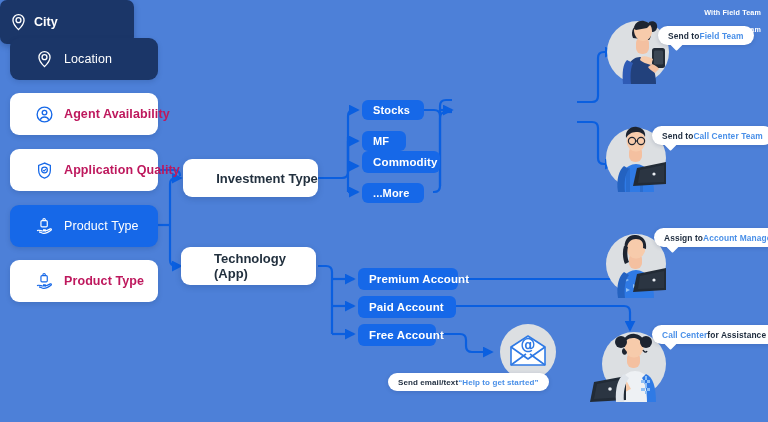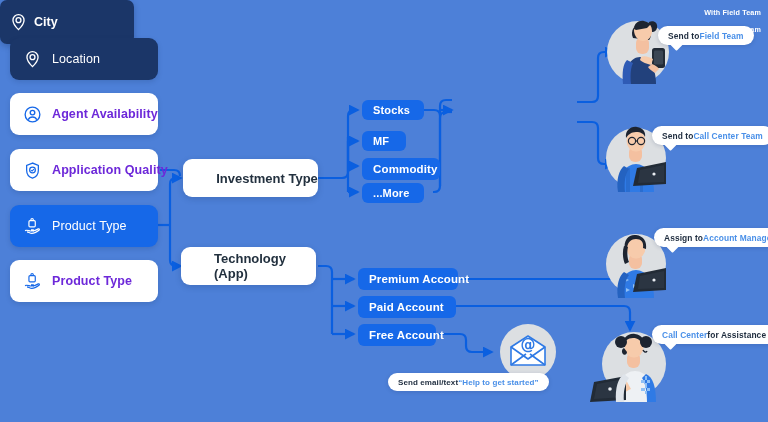--- a/index.html
+++ b/index.html
@@ -12,24 +12,24 @@
 
   
   #wires{position:absolute;left:0;top:0;width:768px;height:422px;pointer-events:none;}
 
   
   .node{position:absolute;box-sizing:border-box;display:flex;align-items:center;padding-left:33px;}
 
   
   .side{
     left:10px;width:148px;height:42px;border-radius:9px;
-    padding-left:13px;gap:10px;
+    padding-left:25px;gap:10px;
     box-shadow:0 2px 5px rgba(20,40,90,.17);
   }
-  .side.white{background:#ffffff;color:#6d28d9;}
+  .side.white{background:#ffffff;color:#be185d;}
   .side.navy{background:#1b3668;color:#ffffff;}
   .side.blue{background:#1668e8;color:#ffffff;}
   .side .lbl{font-size:12.5px;letter-spacing:.1px;white-space:nowrap;}
   .side.white .lbl{font-weight:600;}
   .ic{width:19px;height:19px;flex:0 0 19px;display:block;}
 
   
   .wbox{
     background:#fff;border-radius:9px;color:#23313f;
     justify-content:center;font-size:13px;font-weight:600;
@@ -183,21 +183,21 @@
   <div class="node wbox" style="left:181px;top:247px;width:135px;height:38px;">
     <span>Technology (App)</span>
   </div>
 
   <div class="node chip" style="left:362px;top:100px;width:62px;">
     <span>Stocks</span>
   </div>
   <div class="node chip" style="left:362px;top:131px;width:44px;">
     <span>MF</span>
   </div>
-  <div class="node chip big" style="left:362px;top:158px;width:78px;">
+  <div class="node chip big" style="left:362px;top:151px;width:78px;">
     <span>Commodity</span>
   </div>
   <div class="node chip" style="left:362px;top:183px;width:62px;">
     <span>...More</span>
   </div>
 
   <div class="node chip big" style="left:358px;top:268px;width:100px;">
     <span>Premium Account</span>
   </div>
   <div class="node chip big" style="left:358px;top:296px;width:98px;">

